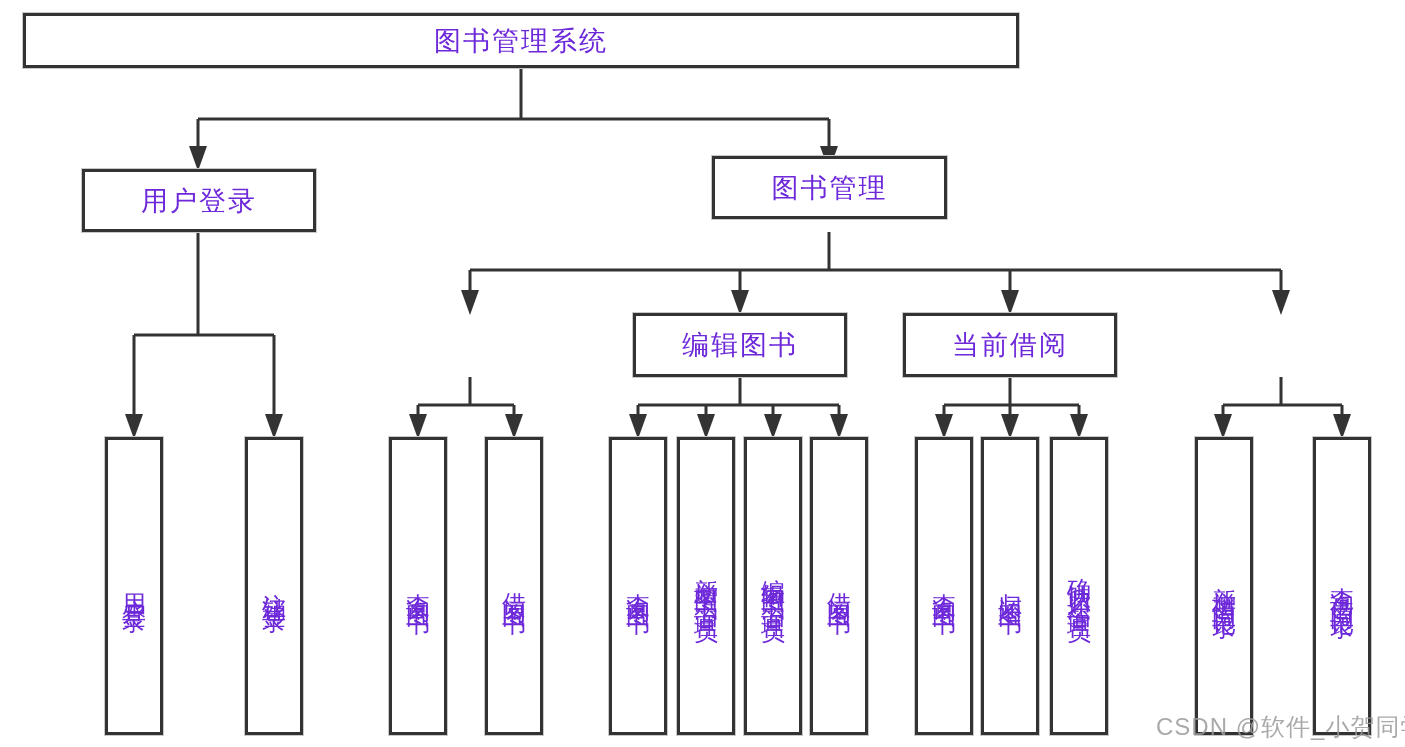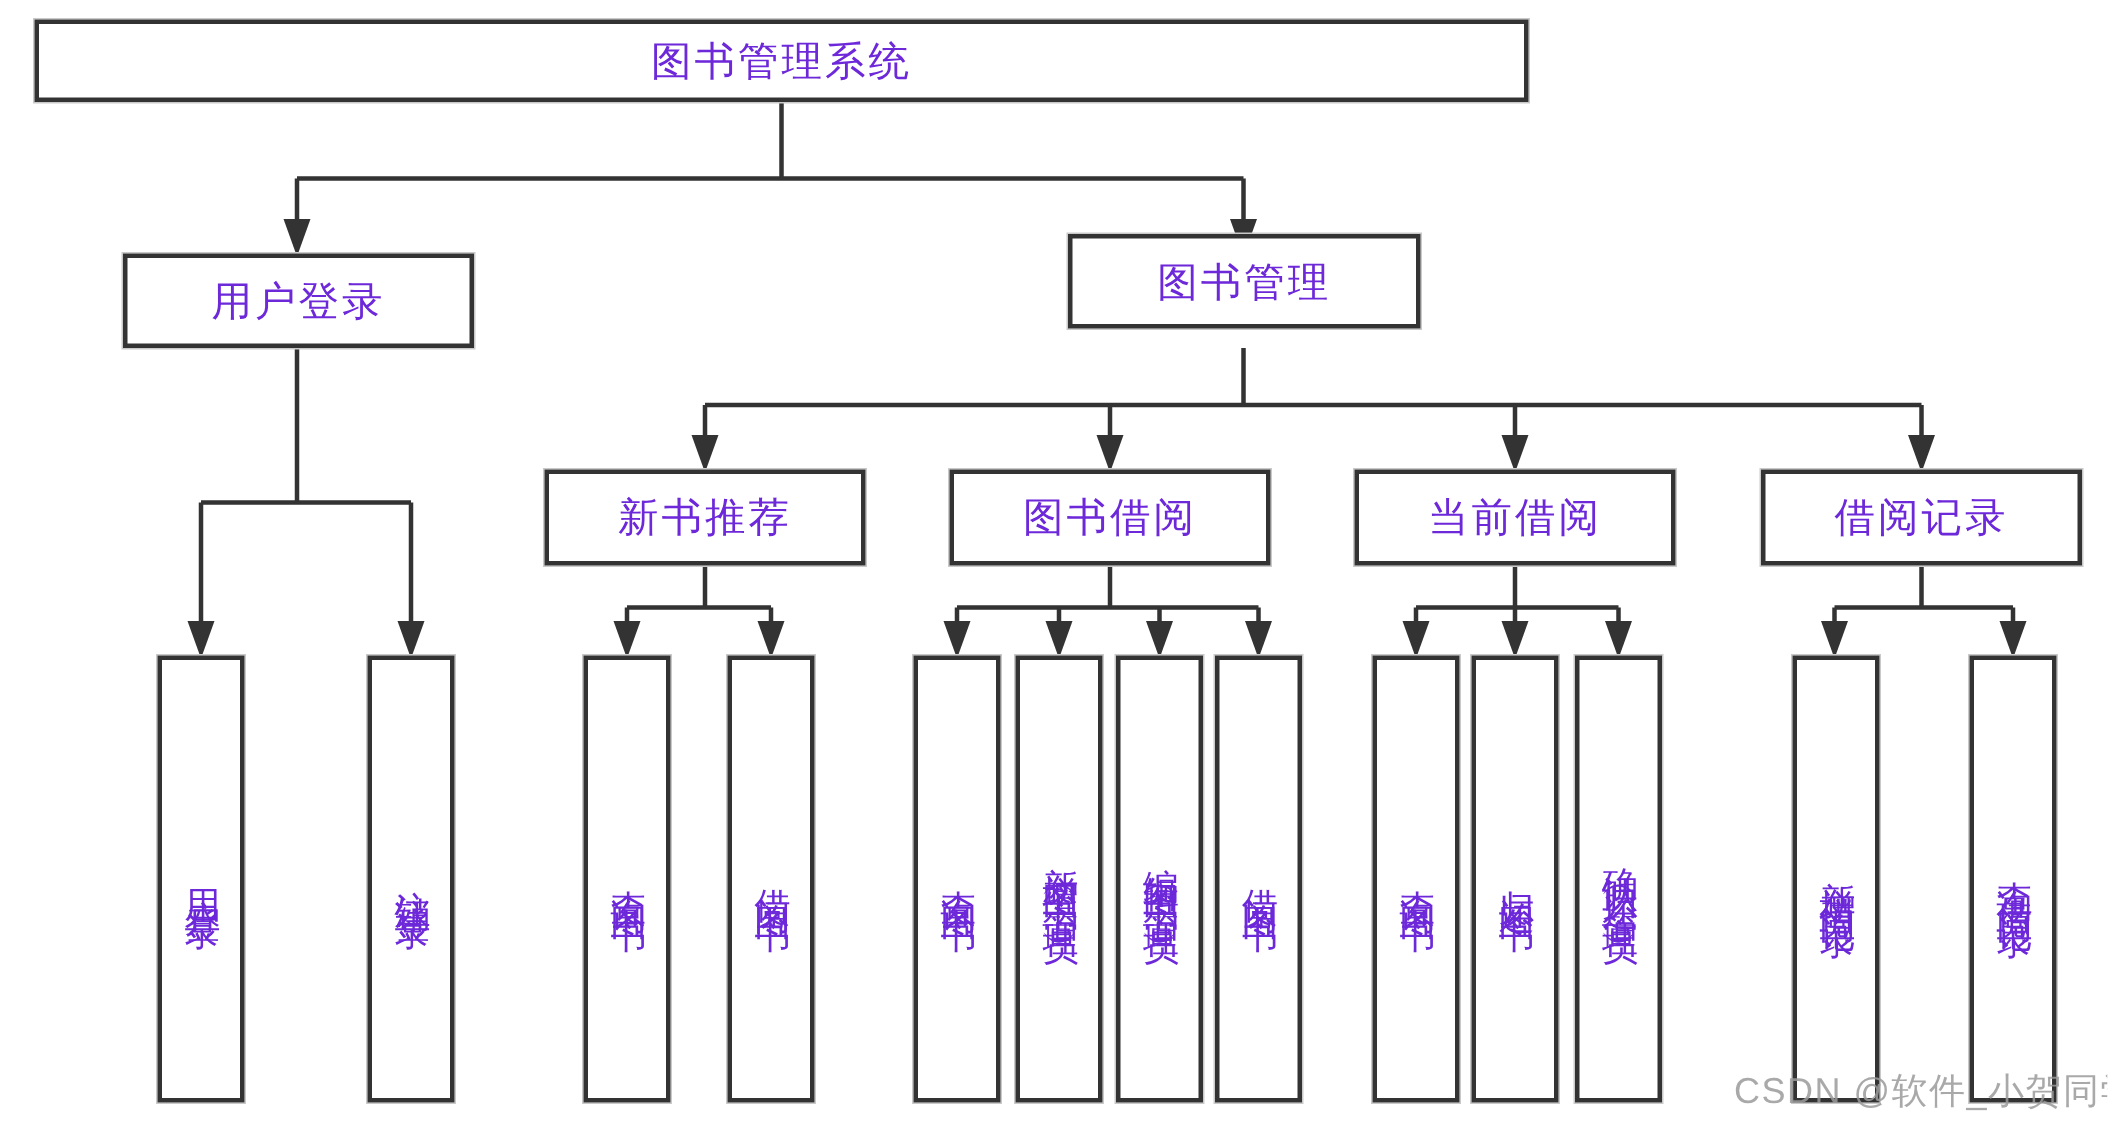--- a/index.html
+++ b/index.html
@@ -80,24 +80,22 @@
       <polygon points="1214,414 1232,414 1223,439"></polygon>
       <polygon points="1333,414 1351,414 1342,439"></polygon>
     </g>
   </svg>
 
   <div class="node" style="left:23px;top:13px;width:996px;height:55px;">图书管理系统</div>
 
   <div class="node" style="left:82px;top:169px;width:234px;height:63px;">用户登录</div>
   <div class="node" style="left:712px;top:156px;width:235px;height:63px;">图书管理</div>
 
-  <div class="node" style="left:363px;top:313px;width:214px;height:64px;">新书推荐</div>
-  <div class="node" style="left:633px;top:313px;width:214px;height:64px;">图书借阅</div>
+  <div class="node" style="left:633px;top:313px;width:214px;height:64px;">编辑图书</div>
   <div class="node" style="left:903px;top:313px;width:214px;height:64px;">当前借阅</div>
-  <div class="node" style="left:1174px;top:313px;width:214px;height:64px;">借阅记录</div>
 
   <div class="node leaf" style="left:105px;top:437px;width:58px;height:298px;">用户登录</div>
   <div class="node leaf" style="left:245px;top:437px;width:58px;height:298px;">注销登录</div>
 
   <div class="node leaf" style="left:389px;top:437px;width:58px;height:298px;">查询图书</div>
   <div class="node leaf" style="left:485px;top:437px;width:58px;height:298px;">借阅图书</div>
 
   <div class="node leaf" style="left:609px;top:437px;width:58px;height:298px;">查询图书</div>
   <div class="node leaf" style="left:677px;top:437px;width:58px;height:298px;">新增图书（管理员）</div>
   <div class="node leaf" style="left:744px;top:437px;width:58px;height:298px;">编辑图书（管理员）</div>

